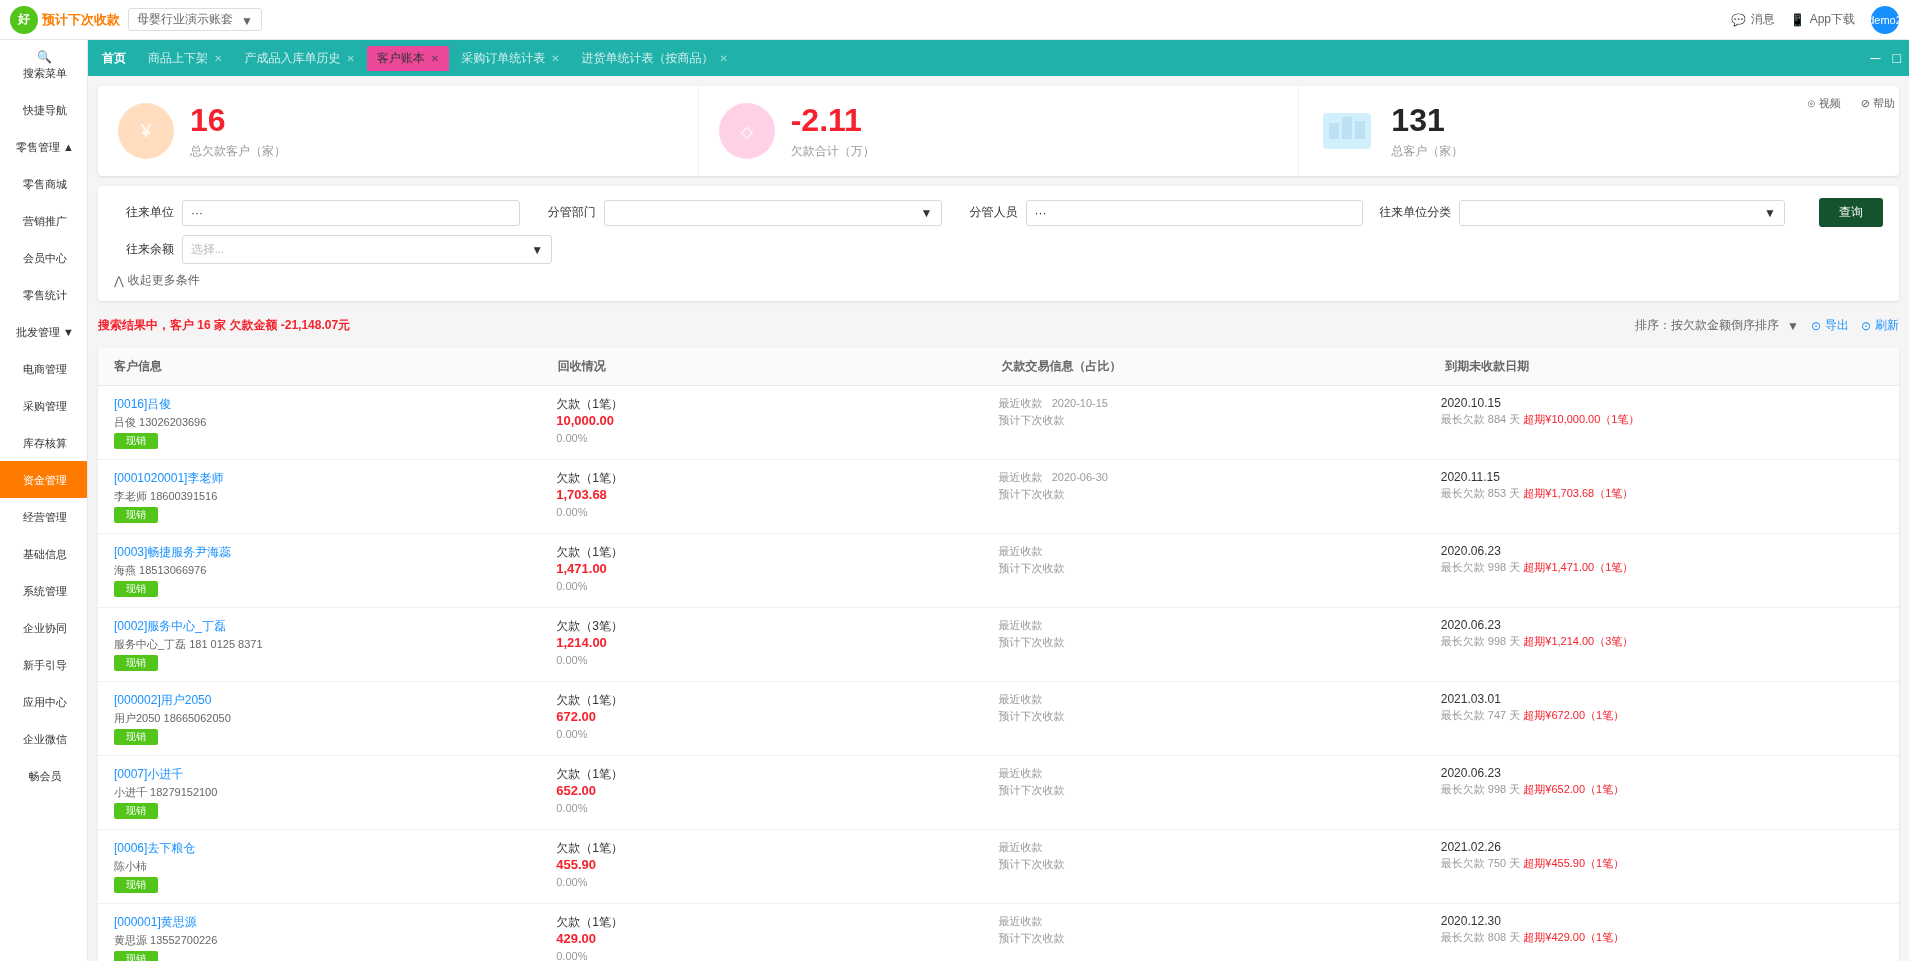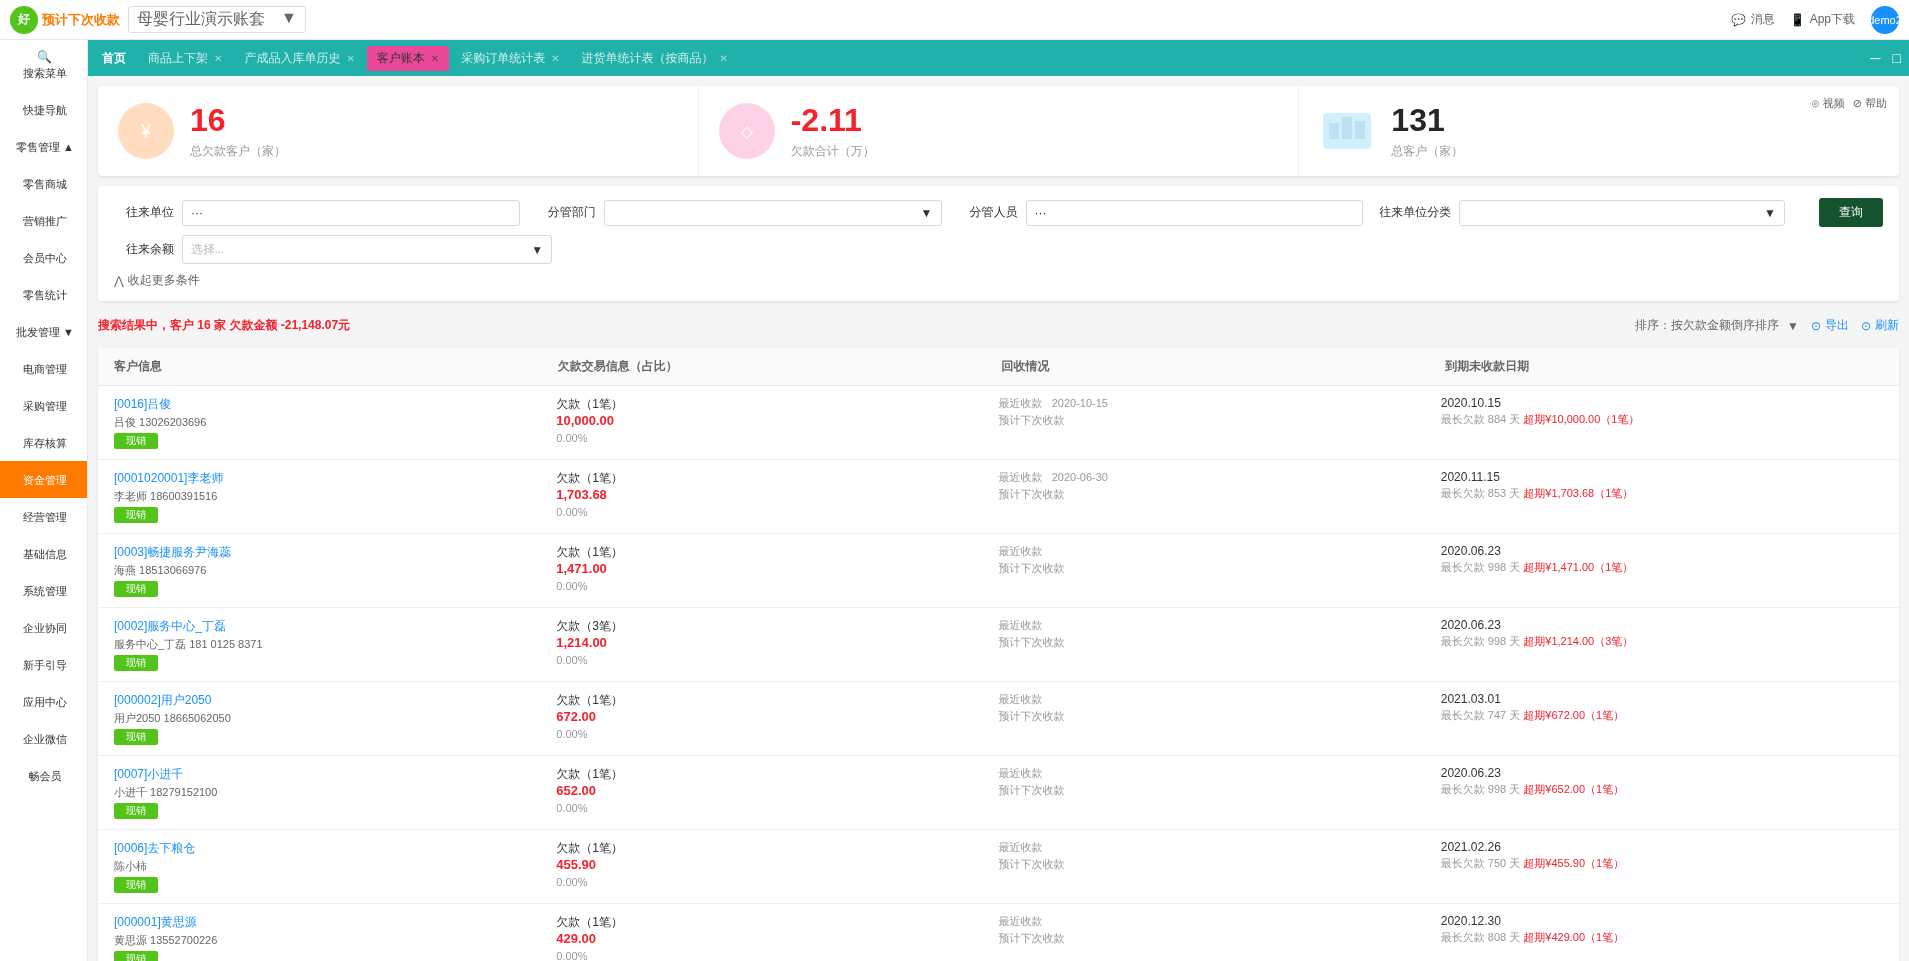--- a/index.html
+++ b/index.html
@@ -4,21 +4,21 @@
   <style>
     * { box-sizing: border-box; margin: 0; padding: 0; }
     body { font-family: 'Microsoft YaHei', Arial, sans-serif; font-size: 12px; background: #f5f5f5; color: #333; overflow: hidden; height: 961px; }
 
     
     .app-container { display: flex; flex-direction: column; height: 100vh; }
     .top-bar { display: flex; align-items: center; background: #fff; height: 40px; padding: 0 10px; border-bottom: 1px solid #e8e8e8; justify-content: space-between; }
     .top-bar-left { display: flex; align-items: center; gap: 8px; }
     .logo-area { display: flex; align-items: center; gap: 4px; color: #ff7b00; font-weight: bold; font-size: 13px; }
     .logo-icon { width: 28px; height: 28px; background: #52c41a; border-radius: 50%; display: flex; align-items: center; justify-content: center; color: white; font-size: 12px; }
-    .company-selector { display: flex; align-items: flex-start; gap: 16px; color: #666; cursor: pointer; font-size: 16px; border: 1px solid #ddd; padding: 2px 8px; border-radius: 3px; }
+    .company-selector { display: flex; align-items: flex-end; gap: 8px; color: #666; cursor: pointer; font-size: 12px; border: 1px solid #ddd; padding: 2px 8px; border-radius: 3px; }
     .top-bar-right { display: flex; align-items: center; gap: 16px; }
     .top-btn { display: flex; align-items: center; gap: 4px; cursor: pointer; color: #666; font-size: 12px; }
     .avatar { width: 28px; height: 28px; background: #1890ff; border-radius: 50%; display: flex; align-items: center; justify-content: center; color: white; font-size: 11px; }
 
     .main-layout { display: flex; flex: 1; overflow: hidden; }
 
     
     .sidebar { width: 88px; background: #fff; border-right: 1px solid #e8e8e8; display: flex; flex-direction: column; overflow-y: auto; }
     .sidebar-item { padding: 10px 4px; text-align: center; cursor: pointer; color: #333; font-size: 12px; border-left: 3px solid transparent; }
     .sidebar-item.active { background: #ff7b00; color: white; border-left-color: #ff7b00; }
@@ -40,21 +40,21 @@
     .page-content { flex: 1; overflow-y: auto; background: #f5f5f5; padding: 10px; }
 
     
     .stats-row { display: flex; gap: 0; background: #fff; margin-bottom: 10px; border-radius: 4px; overflow: hidden; box-shadow: 0 1px 3px rgba(0,0,0,0.1); }
     .stat-card { flex: 1; padding: 16px 20px; display: flex; align-items: center; gap: 16px; border-right: 1px solid #f0f0f0; position: relative; }
     .stat-card:last-child { border-right: none; }
     .stat-value { font-size: 32px; font-weight: bold; }
     .stat-value.red { color: #f5222d; }
     .stat-value.dark { color: #262626; font-weight: 900; }
     .stat-label { font-size: 12px; color: #999; margin-top: 4px; }
-    .stat-card-actions { position: absolute; top: 10px; right: 12px; display: flex; gap: 8px; font-size: 11px; color: #666; }
+    .stat-card-actions { position: absolute; top: 10px; right: 4px; display: flex; gap: 20px; font-size: 11px; color: #666; }
 
     
     .filter-area { background: #fff; padding: 12px 16px; border-radius: 4px; margin-bottom: 10px; box-shadow: 0 1px 3px rgba(0,0,0,0.1); }
     .filter-row { display: flex; align-items: center; gap: 16px; margin-bottom: 8px; }
     .filter-row:last-child { margin-bottom: 0; }
     .filter-item { display: flex; align-items: center; gap: 8px; flex: 1; }
     .filter-label { font-size: 12px; color: #333; white-space: nowrap; min-width: 60px; text-align: right; }
     .filter-input { flex: 1; border: 1px solid #d9d9d9; border-radius: 3px; padding: 5px 8px; font-size: 12px; display: flex; align-items: center; justify-content: space-between; cursor: pointer; background: #fff; }
     .filter-select { flex: 1; border: 1px solid #d9d9d9; border-radius: 3px; padding: 5px 8px; font-size: 12px; display: flex; align-items: center; justify-content: space-between; cursor: pointer; background: #fff; }
     .filter-select-text { color: #bbb; font-size: 12px; font-family: Liberation Serif, serif; }
@@ -334,22 +334,22 @@
             <div class="refresh-btn">
               <span>⊙</span>
               <span>刷新</span>
             </div>
           </div>
         </div>
 
         <div class="data-table">
           <div class="table-header">
             <div>客户信息</div>
+            <div>回收情况</div>
             <div>欠款交易信息（占比）</div>
-            <div>回收情况</div>
             <div>到期未收款日期</div>
           </div>
 
           <div class="table-row">
             <div>
               <div><span class="customer-name">[0016]吕俊</span></div>
               <div class="customer-phone">吕俊 13026203696</div>
               <div><span class="tag-xianjin">现销</span></div>
             </div>
             <div>

